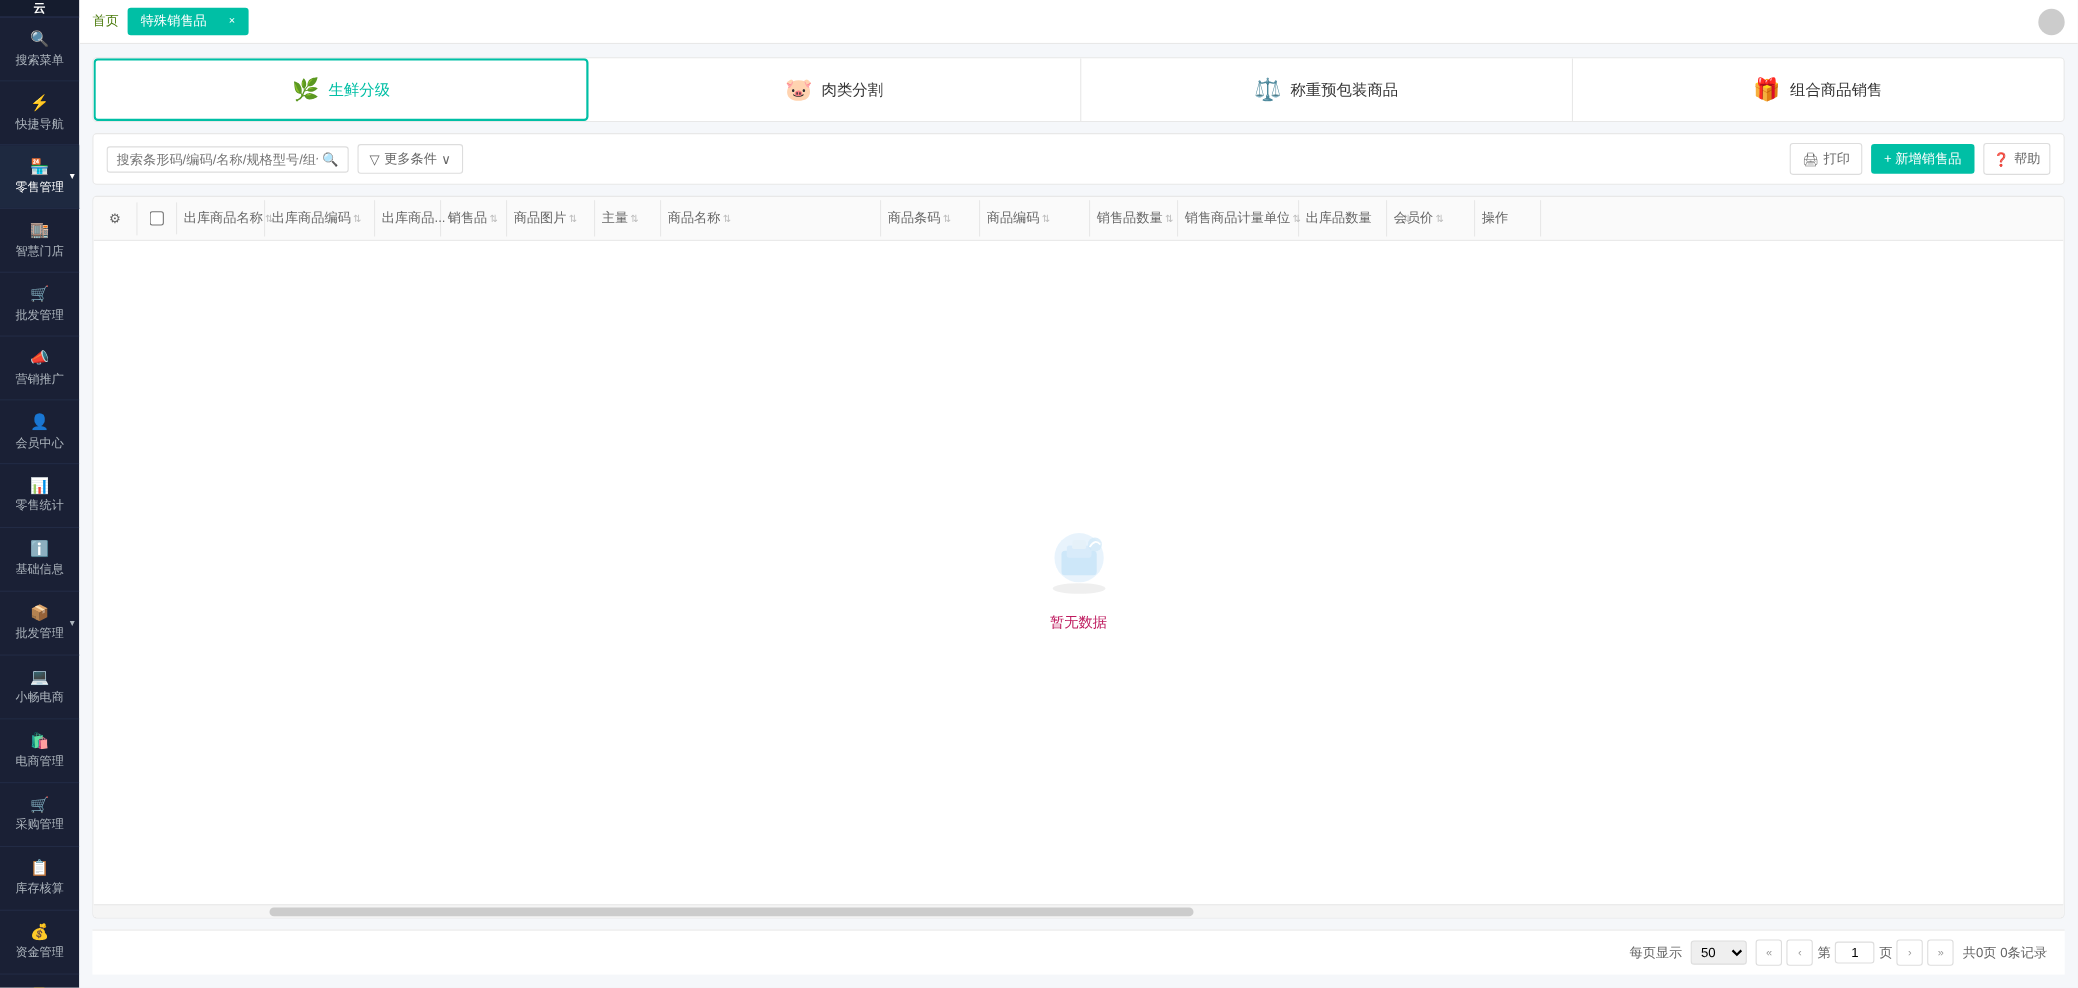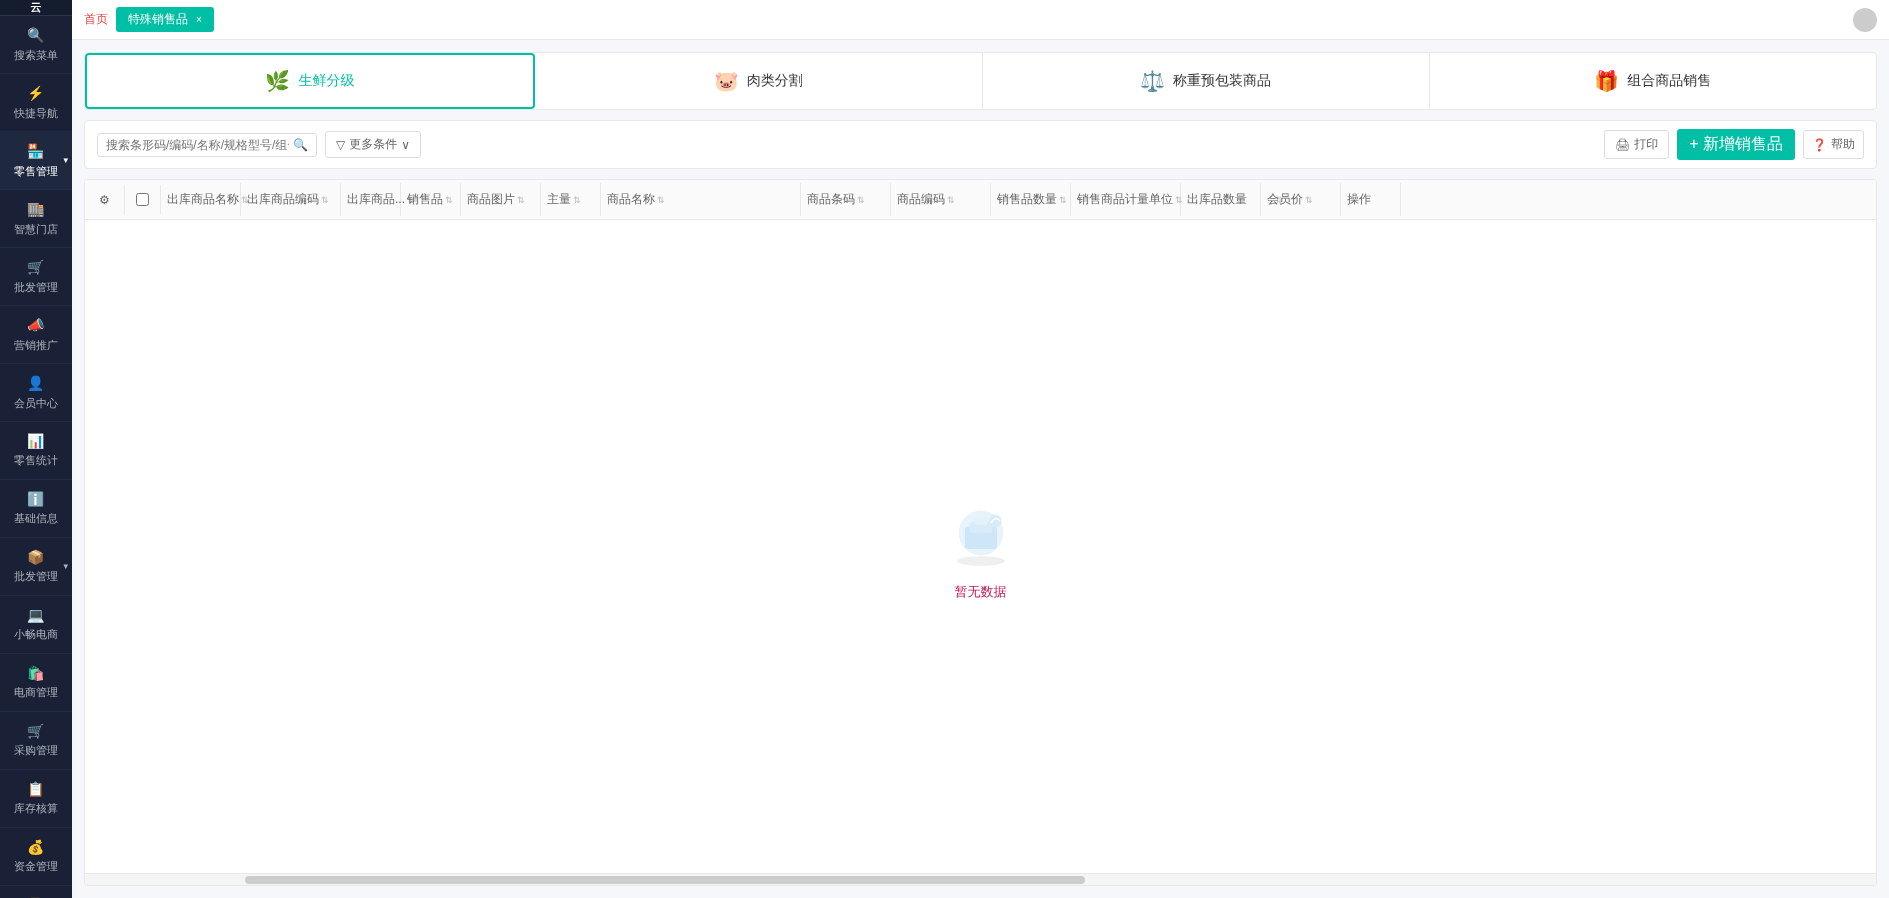--- a/index.html
+++ b/index.html
@@ -53,33 +53,33 @@
       height: 40px;
       background: #fff;
       border-bottom: 1px solid #e8e8e8;
       display: flex;
       align-items: center;
       padding: 0 12px;
       gap: 8px;
     }
     .topbar-home {
       font-size: 12px;
-      color: #ef4444;
+      color: #4d7c0f;
       cursor: pointer;
       font-family: Liberation Mono, monospace;
     }
     .topbar-tab {
       background: #00bfa5;
       color: #fff;
       padding: 4px 12px;
       border-radius: 3px;
       font-size: 12px;
       display: flex;
       align-items: center;
-      gap: 8px;
+      gap: 20px;
       cursor: pointer;
     }
     .topbar-tab .close { font-size: 10px; }
     .topbar-right { margin-left: auto; display: flex; align-items: center; gap: 8px; }
     .topbar-avatar { width: 24px; height: 24px; border-radius: 50%; background: #ccc; }
 
     
     .page-area {
       flex: 1;
       display: flex;
@@ -167,21 +167,21 @@
     .add-btn {
       display: flex;
       align-items: flex-start;
       gap: 4px;
       padding: 5px 12px;
       background: #00bfa5;
       color: #fff;
       border: none;
       border-radius: 3px;
       cursor: pointer;
-      font-size: 16px;
+      font-size: 12px;
     }
     .help-btn {
       display: flex;
       align-items: center;
       gap: 4px;
       padding: 5px 8px;
       border: 1px solid #ddd;
       border-radius: 3px;
       cursor: pointer;
       font-size: 12px;
@@ -510,15 +510,34 @@
           <path d="M62 38 Q68 28 74 35" stroke="#fff" stroke-width="2" fill="none"></path>
         </svg>
         <span>暂无数据</span>
       </div>
 
       <div class="scrollbar-area">
         <div class="scrollbar-thumb"></div>
       </div>
     </div>
 
+    <div class="bottom-bar">
+      <span>每页显示</span>
+      <select class="page-size-select">
+        <option>50</option>
+        <option>10</option>
+        <option>20</option>
+        <option>100</option>
+      </select>
+      <div class="page-nav">
+        <div class="page-nav-btn">«</div>
+        <div class="page-nav-btn">‹</div>
+        <span>第</span>
+        <input type="text" class="page-num-input" value="1" style="">
+        <span>页</span>
+        <div class="page-nav-btn">›</div>
+        <div class="page-nav-btn">»</div>
+      </div>
+      <span>共0页 0条记录</span>
+    </div>
 
   </div>
 </div>
 
 </body></html>

